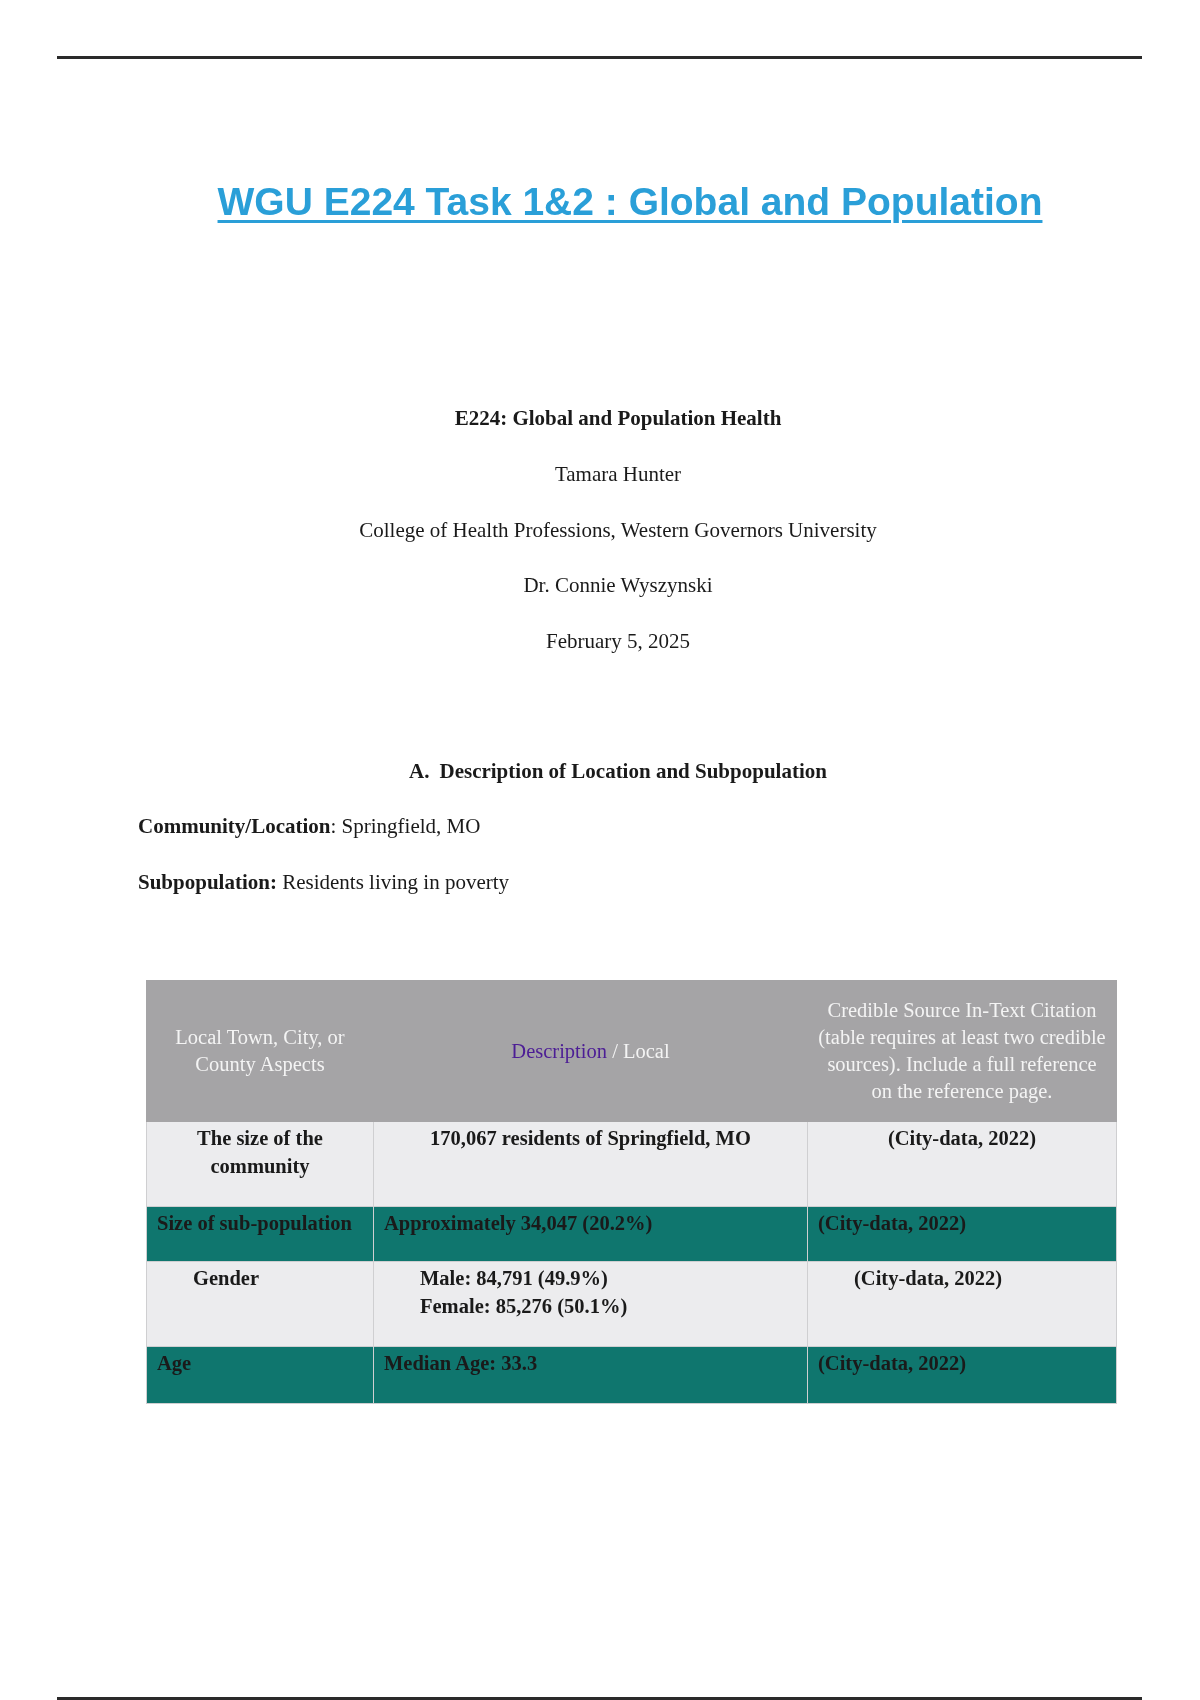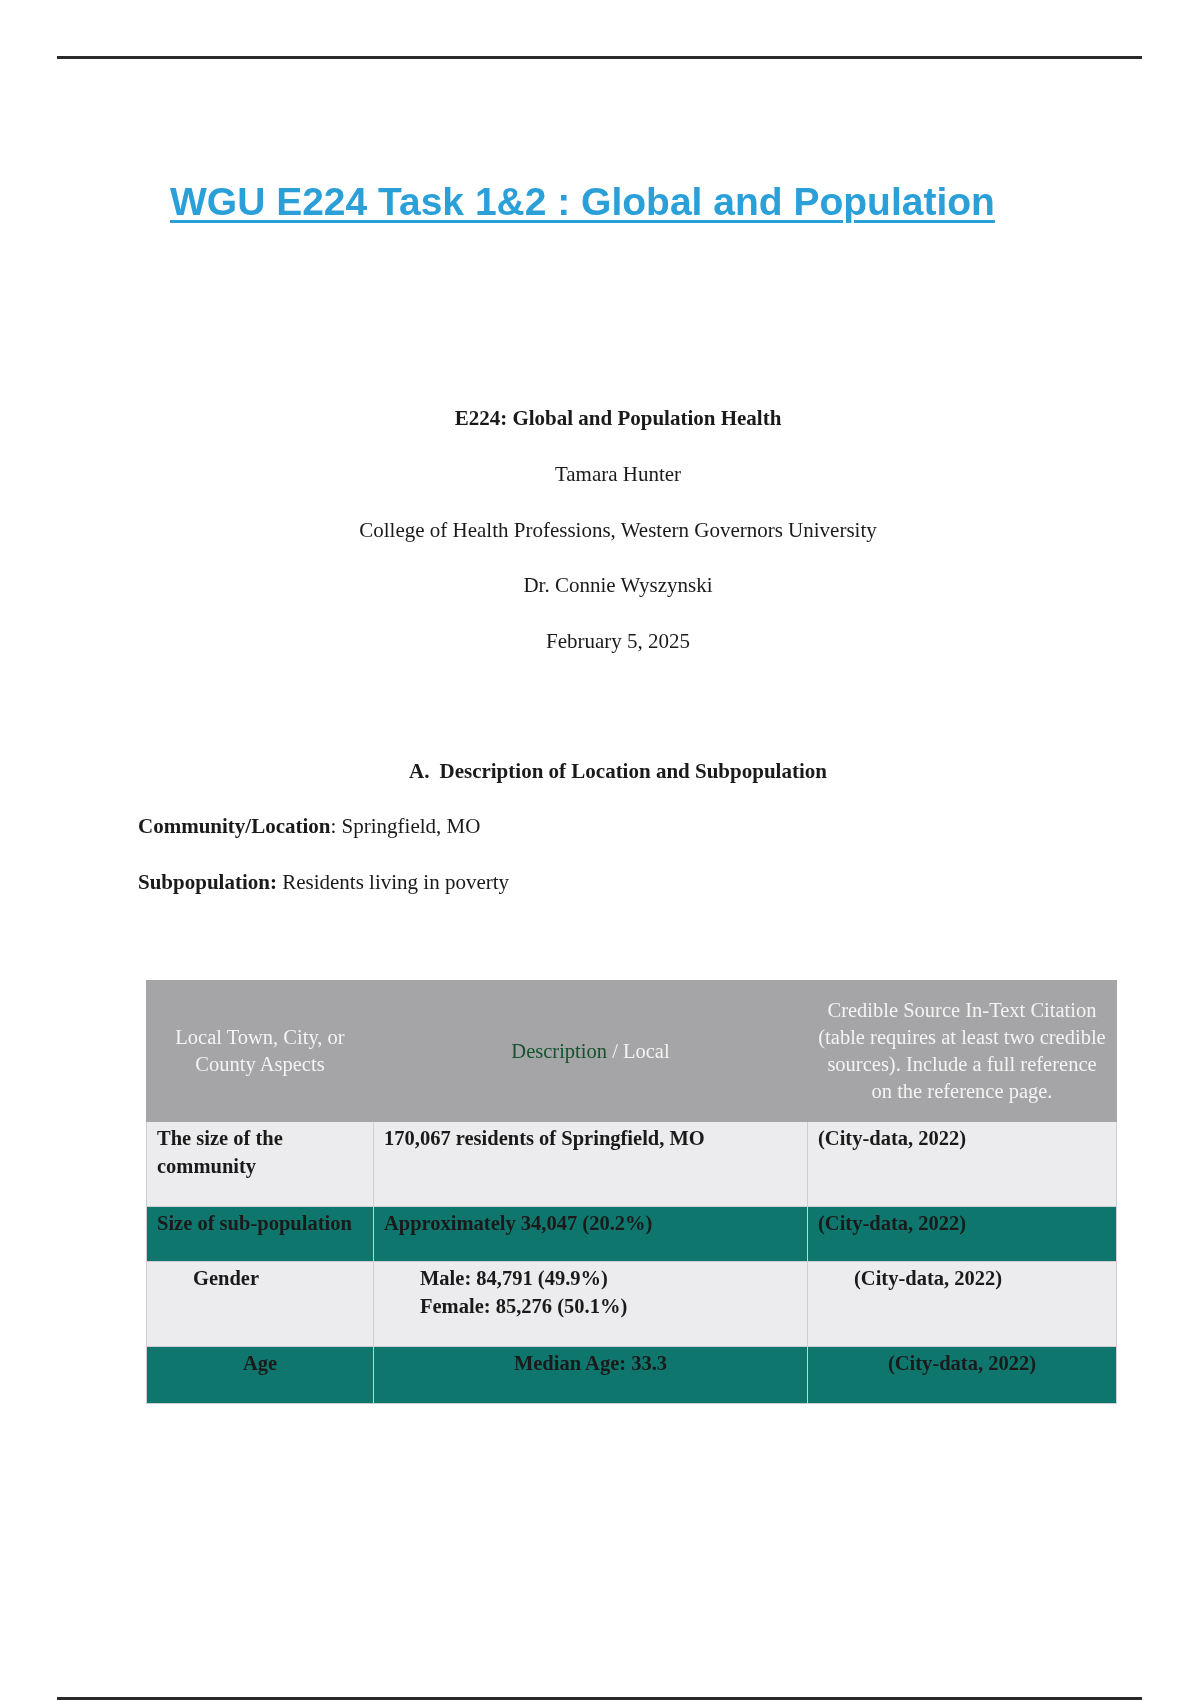--- a/index.html
+++ b/index.html
@@ -8,20 +8,21 @@
     background: #ffffff;
     font-family: "Liberation Serif", "DejaVu Serif", serif;
     color: #1a1a1a;
   }
   .rule { position: absolute; left: 57px; width: 1085px; height: 3px; background: #2a2a2a; }
   .rule.top { top: 56px; }
   .rule.bottom { top: 1697px; }
 
   .banner {
     position: absolute; left: 170px; top: 178px; width: 920px;
+    text-align: center;
     font-family: "Liberation Sans", "DejaVu Sans", sans-serif;
     font-weight: bold; font-size: 39px; line-height: 48px;
     color: #2a9fd8;
   }
   .banner a { color: #2a9fd8; text-decoration: underline; text-decoration-thickness: 3px; text-underline-offset: 5px; }
 
   .center { position: absolute; left: 0; width: 1236px; text-align: center; font-size: 21px; }
   .c-title { top: 406px; font-weight: bold; }
   .c-author { top: 462px; }
   .c-college { top: 518px; }
@@ -38,32 +39,32 @@
 
   table.data {
     position: absolute; left: 146px; top: 980px; width: 970px;
     border-collapse: collapse; font-size: 20.5px; table-layout: fixed;
   }
   table.data th {
     background: #a5a4a6; font-weight: normal; color: #f4f4f4;
     vertical-align: middle; padding: 2px 10px;
     line-height: 27px; border: 1px solid #a5a4a6; height: 136px;
   }
-  table.data th .dark { color: #14532d; }
+  table.data th .dark { color: #4c1d95; }
   table.data td {
     border: 1.5px solid #cfcfd1; vertical-align: top; font-weight: bold;
     padding: 2px 10px 0 10px; line-height: 28px;
   }
   table.data tr.shaded td { background: #ececee; }
   table.data tr.plain td { background: #0f766e; }
   col.c1 { width: 227px; } col.c2 { width: 434px; } col.c3 { width: 309px; }
-  tr.r1 td { height: 82px; }
+  tr.r1 td { height: 82px; text-align: center; }
   tr.r2 td { height: 52px; }
   tr.r3 td { height: 82px; padding-left: 46px; }
-  tr.r4 td { height: 54px; text-align: center; }
+  tr.r4 td { height: 54px; }
 </style>
 </head>
 <body>
 
 <div class="rule top"></div>
 
 <div class="banner">
   <a><span>WGU E224 Task 1&amp;2 : Global and Population</span><br></a>
 </div>
 

